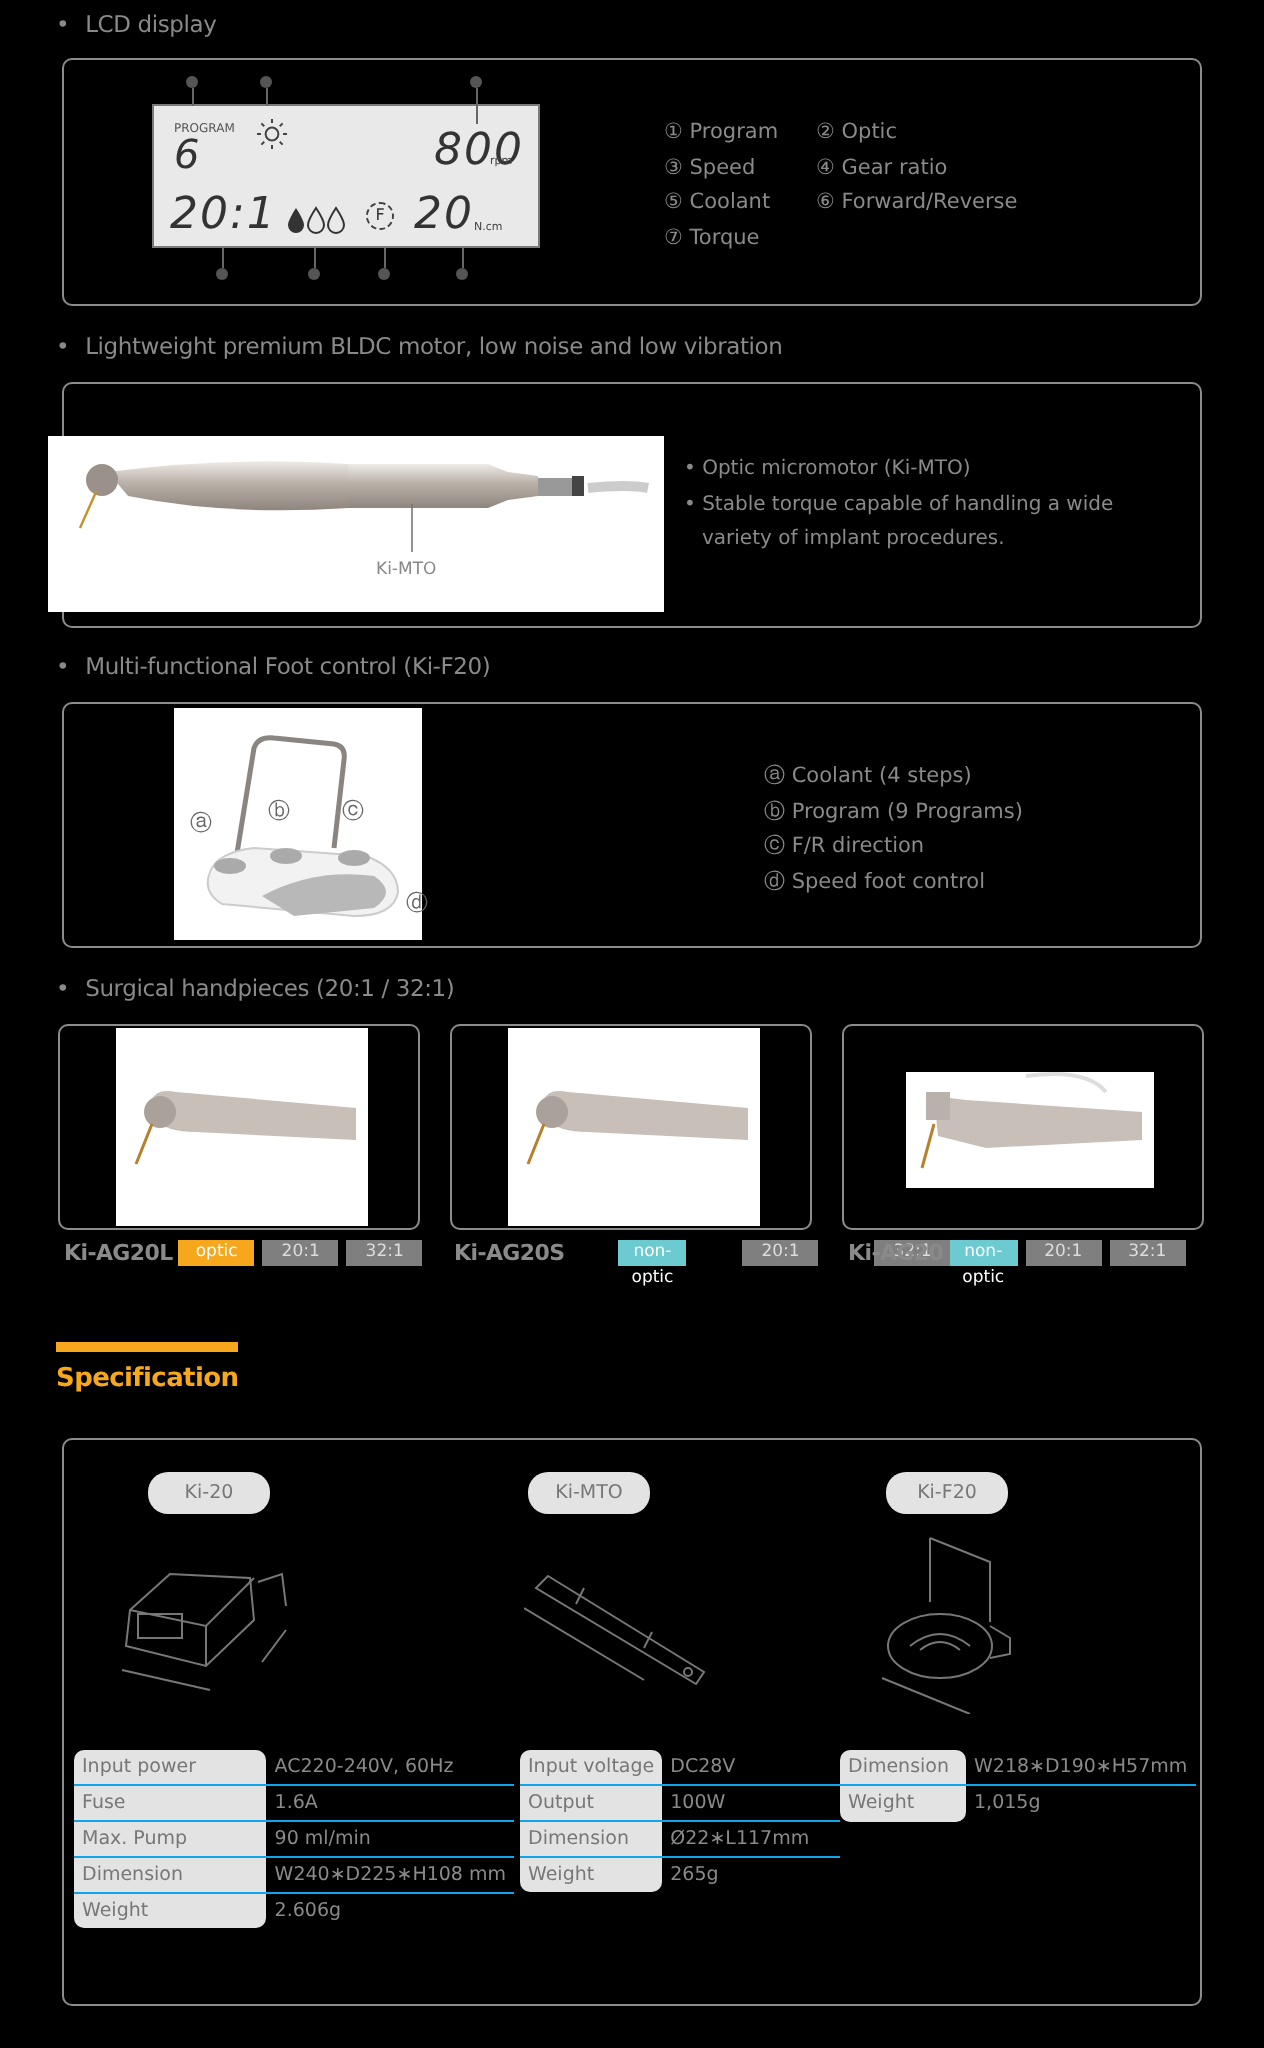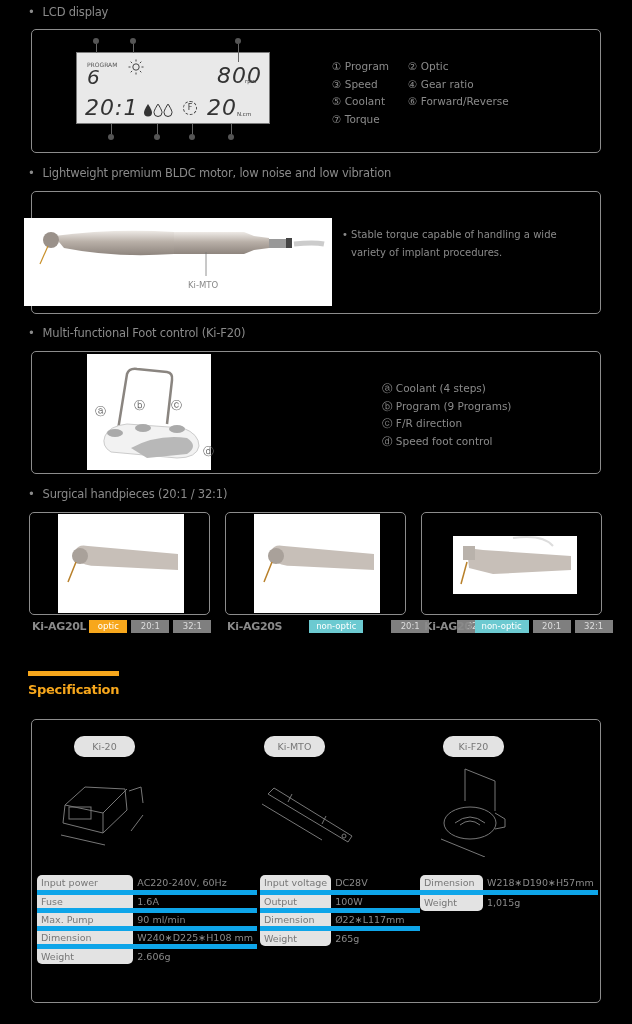--- a/index.html
+++ b/index.html
@@ -27,29 +27,29 @@
   .photo { position: absolute; background: #fff; }
   .bullet-list { position: absolute; font-size: 10px; line-height: 17.5px; color: #8a8a8a; }
 
   
   .hp-card { position: absolute; top: 512px; width: 181px; height: 103px; border: 1.5px solid #8c8c8c; border-radius: 5px; }
   .hp-photo { position: absolute; top: 1px; height: 99px; background: #fff; }
   .hp-row { position: absolute; top: 620px; height: 13px; display: flex; align-items: center; gap: 0; }
   .hp-name { font-size: 11px; font-weight: bold; color: #8a8a8a; margin-right: 3px; letter-spacing: -0.3px; }
   .tag { height: 13px; font-size: 8.5px; color: #fff; text-align: center; line-height: 13px; }
   .tag.optic { background: #f7a71c; width: 38px; }
-  .tag.nonoptic { background: #6ccad1; width: 54px; }
+  .tag.nonoptic { background: #6ccad1; width: 34px; }
   .tag.ratio { background: #7f7f7f; width: 38px; margin-left: 4px; color: #ddd; }
 
   
   .spec-bar { position: absolute; left: 28px; top: 671px; width: 91px; height: 5px; background: #f7a71c; }
   .spec-title { position: absolute; left: 28px; top: 682px; font-size: 13px; font-weight: bold; color: #f7a71c; letter-spacing: -0.3px; }
   .pill { position: absolute; top: 736px; height: 21px; width: 61px; background: #e3e3e3; border-radius: 10px; font-size: 9.5px; color: #777; text-align: center; line-height: 21px; }
   .spec-table { position: absolute; border-collapse: collapse; font-size: 9.5px; }
-  .spec-table td { height: 17.8px; padding: 0 4px; border-bottom: 5px solid #0ea5e9; white-space: nowrap; }
+  .spec-table td { height: 17.8px; padding: 0 4px; border-bottom: 1px solid #0ea5e9; white-space: nowrap; }
   .spec-table td.k { background: #e3e3e3; color: #777; }
   .spec-table td.v { color: #8a8a8a; }
   .spec-table tr:last-child td { border-bottom: none; }
   .spec-table tr:first-child td.k { border-top-left-radius: 5px; border-top-right-radius: 5px; }
   .spec-table tr:last-child td.k { border-bottom-left-radius: 5px; border-bottom-right-radius: 5px; }
   .drawing { position: absolute; }
 </style>
 </head>
 <body>
 
@@ -130,20 +130,21 @@
     <path d="M150 14 L220 14 L230 18 L245 20 L245 30 L230 32 L220 36 L150 36 Z" fill="url(#metal)"></path>
     <path d="M30 18 Q90 10 150 14 L150 36 Q90 40 40 30 Z" fill="url(#metal)"></path>
     <circle cx="27" cy="22" r="8" fill="#9a918a"></circle>
     <line x1="24" y1="28" x2="16" y2="46" stroke="#c9902a" stroke-width="1.2"></line>
     <line x1="182" y1="34" x2="182" y2="58" stroke="#777" stroke-width="0.8"></line>
     <text x="172" y="70" font-size="8" fill="#888" font-family="DejaVu Sans, sans-serif"></text>
   </svg>
   <span style="position:absolute; left:164px; top:62px; font-size:8.5px; color:#888;">Ki-MTO</span>
 </div>
 <div class="bullet-list" style="left:342px; top:226px;">
+  <div>• <span>Optic micromotor (Ki-MTO)</span></div>
   <div>• <span>Stable torque capable of handling a wide</span></div>
   <div style="padding-left:9px;">variety of implant procedures.</div>
 </div>
 
 <div class="section-title" style="top:326px;">Multi-functional Foot control (Ki-F20)</div>
 <div class="panel" style="left:31px; top:351px; width:570px; height:123px;"></div>
 <div class="photo" style="left:87px; top:354px; width:124px; height:116px;">
   <svg width="124" height="116" viewBox="0 0 124 116">
     <path d="M30 82 L40 20 Q42 14 50 15 L80 18 Q86 19 85 26 L80 70" stroke="#8a8580" stroke-width="2.5" fill="none"></path>
     <path d="M18 82 Q14 92 24 98 L90 104 Q110 104 112 92 Q112 80 96 74 L40 70 Q22 72 18 82Z" fill="#f2f2f2" stroke="#ccc"></path>

